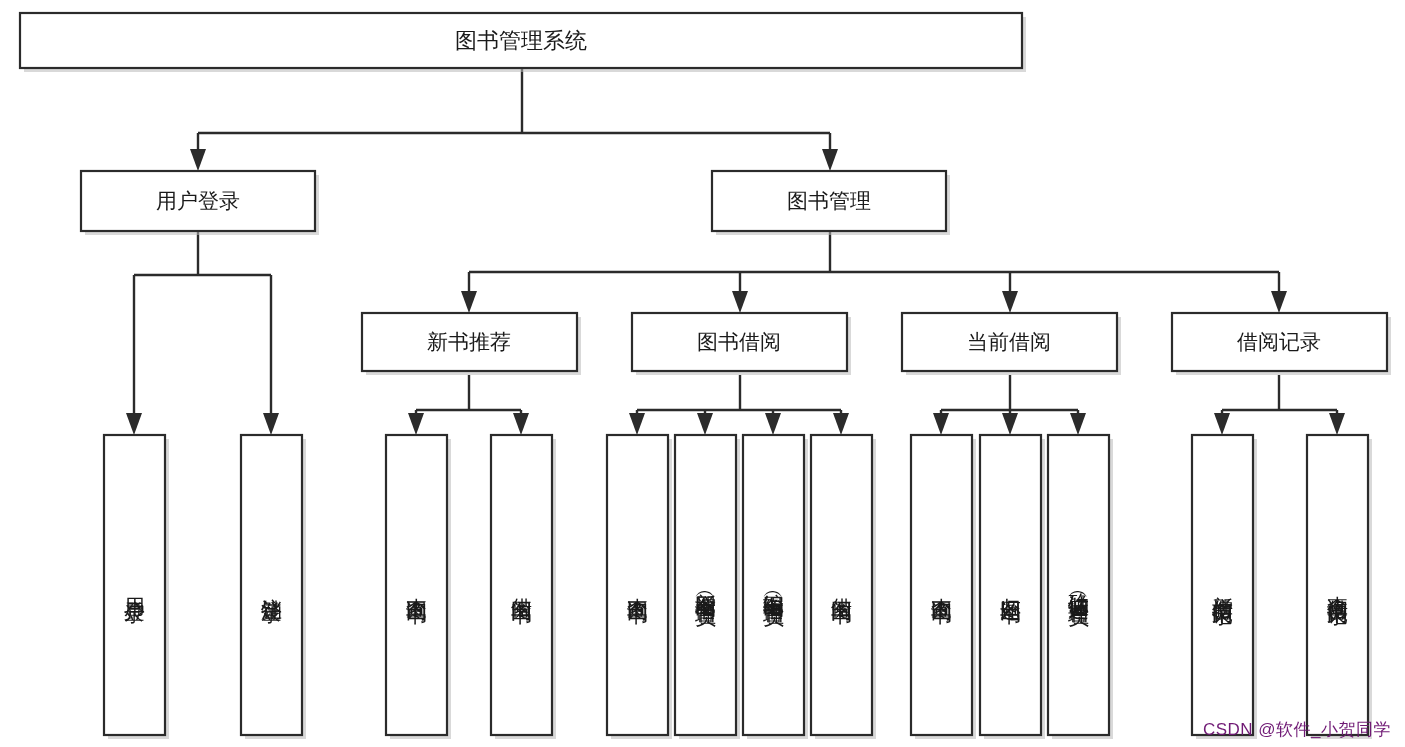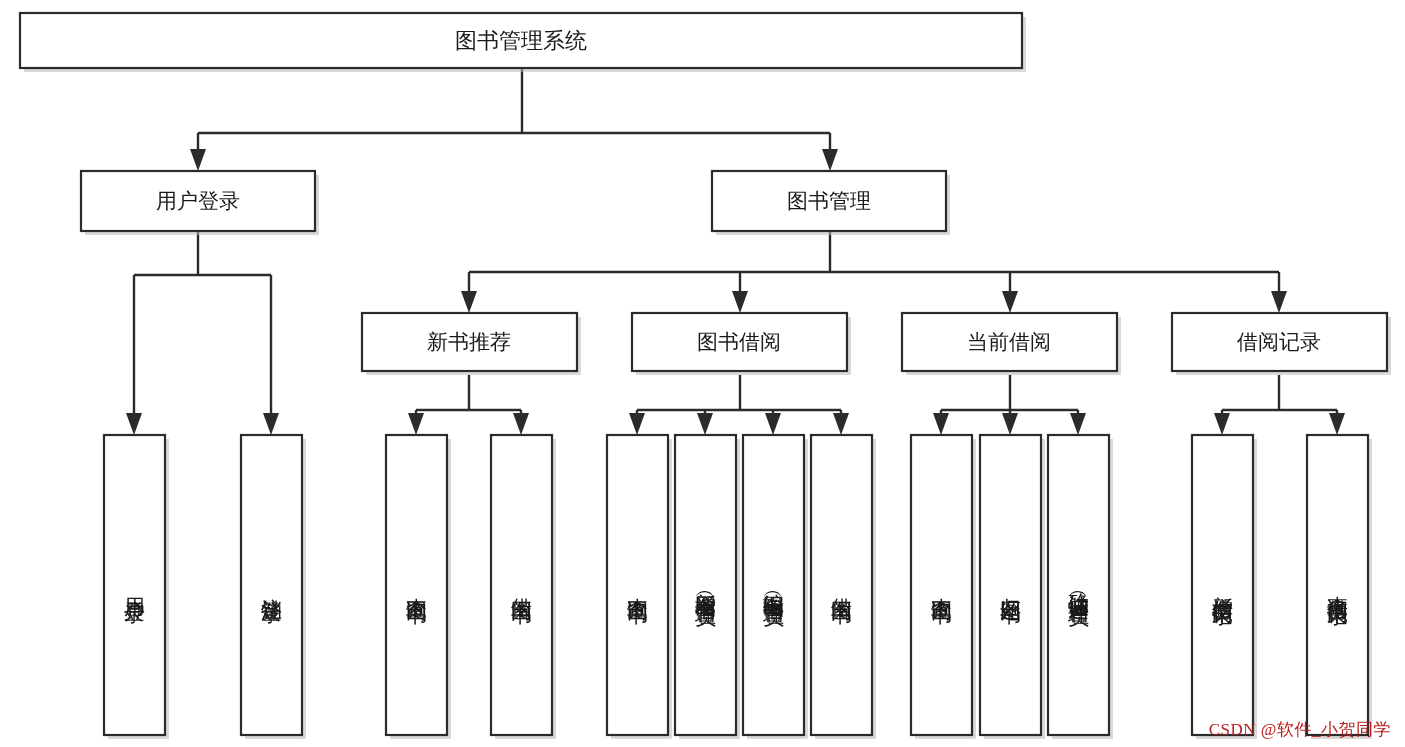--- a/index.html
+++ b/index.html
@@ -71,23 +71,23 @@
     color: #1a1a1a;
     letter-spacing: 2px;
     white-space: nowrap;
     text-align: center;
     pointer-events: none;
   }
   .watermark {
     position: absolute;
     right: 14px;
     bottom: 6px;
-    font-family: Liberation Serif, serif;
+    font-family: Liberation Sans, sans-serif;
     font-size: 17px;
-    color: #b91c1c;
+    color: #701a75;
     letter-spacing: 0.5px;
     white-space: nowrap;
   }
 </style>
 </head>
 <body>
 
 <div id="diagram-root">
 
   <svg class="diagram-canvas" viewBox="0 0 1405 747" xmlns="http://www.w3.org/2000/svg">

